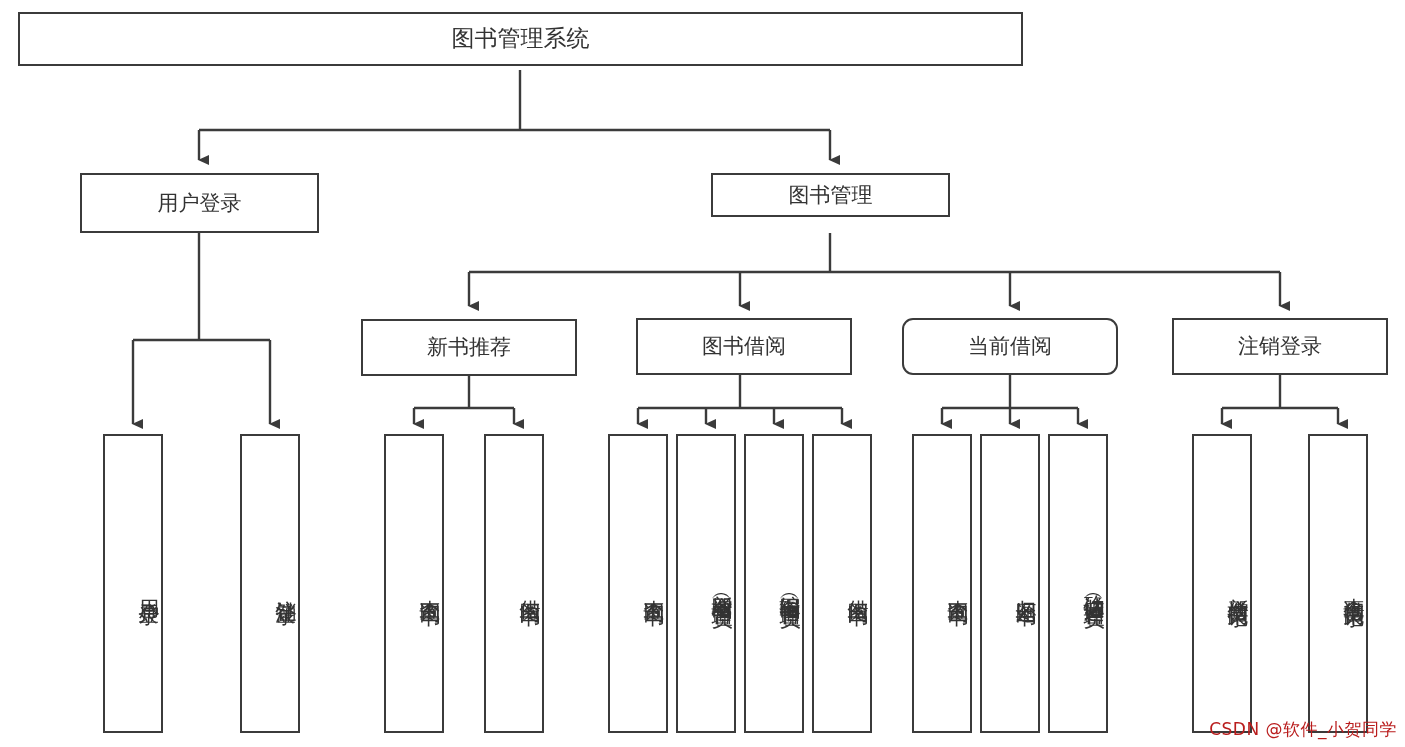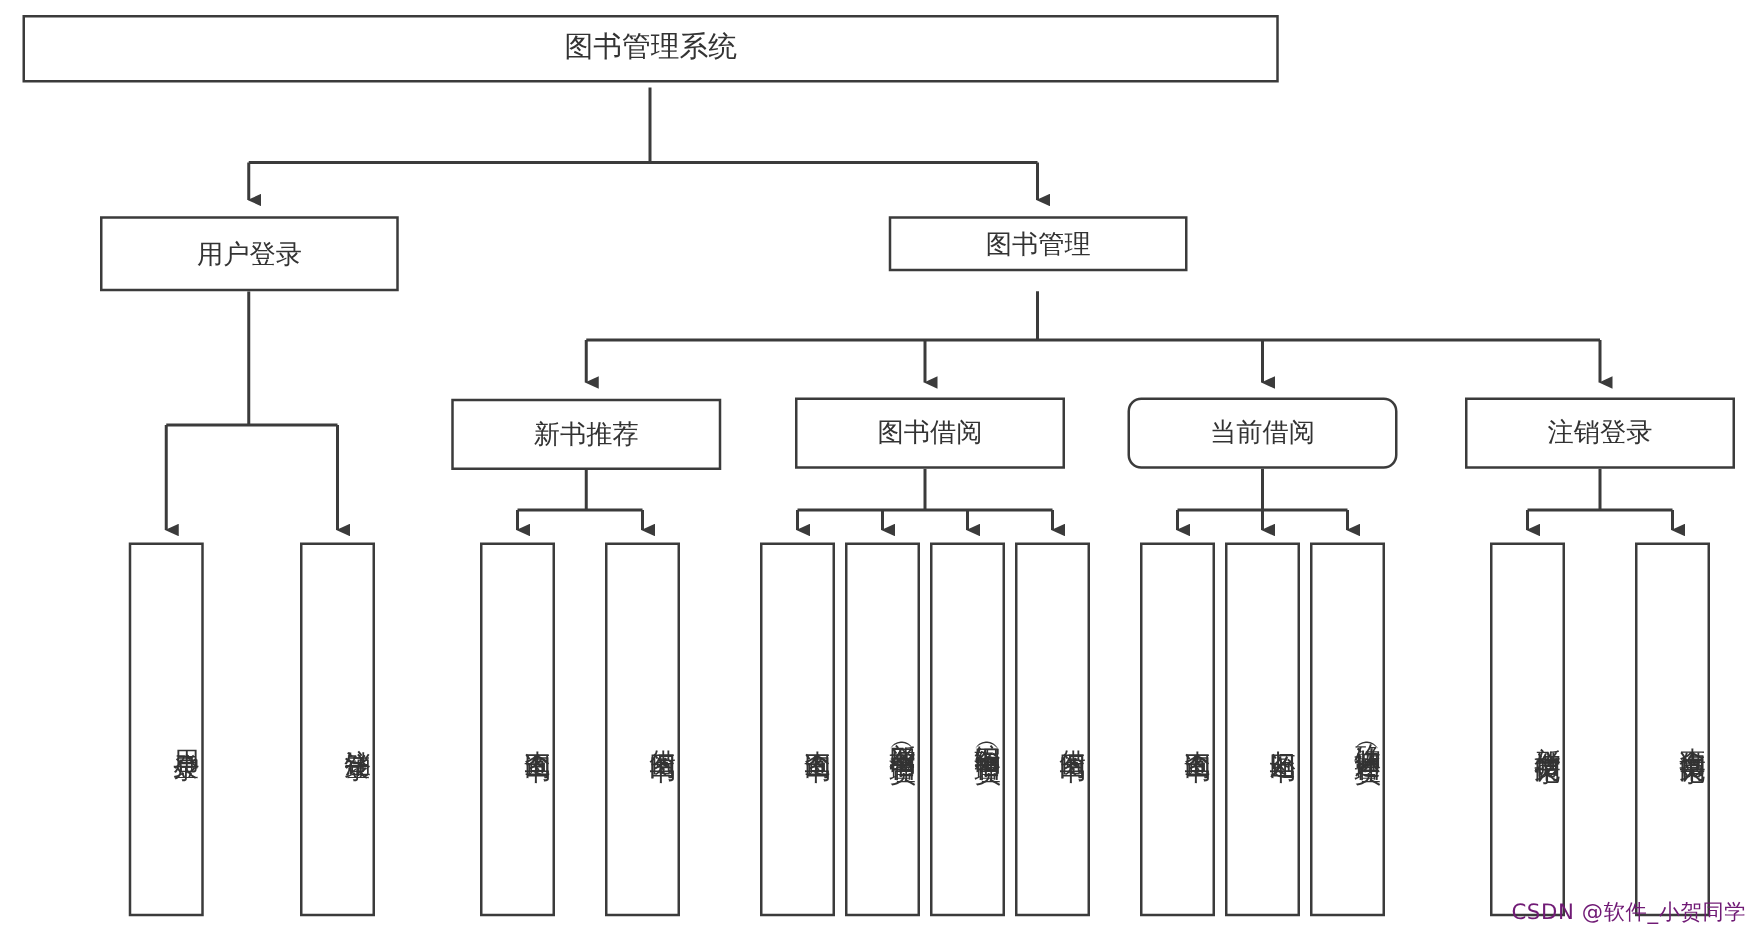--- a/index.html
+++ b/index.html
@@ -60,21 +60,21 @@
   .node.leaf .vtext {
     writing-mode: vertical-rl;
     text-orientation: upright;
     white-space: nowrap;
   }
   .watermark {
     position: absolute;
     right: 8px;
     bottom: 6px;
     font-size: 17px;
-    color: #701a75;
+    color: #b91c1c;
     white-space: nowrap;
     letter-spacing: 0.5px;
   }
 </style>
 </head>
 <body>
 
 <div id="diagram-root">
 
   <svg class="connectors" viewBox="0 0 1405 747">

